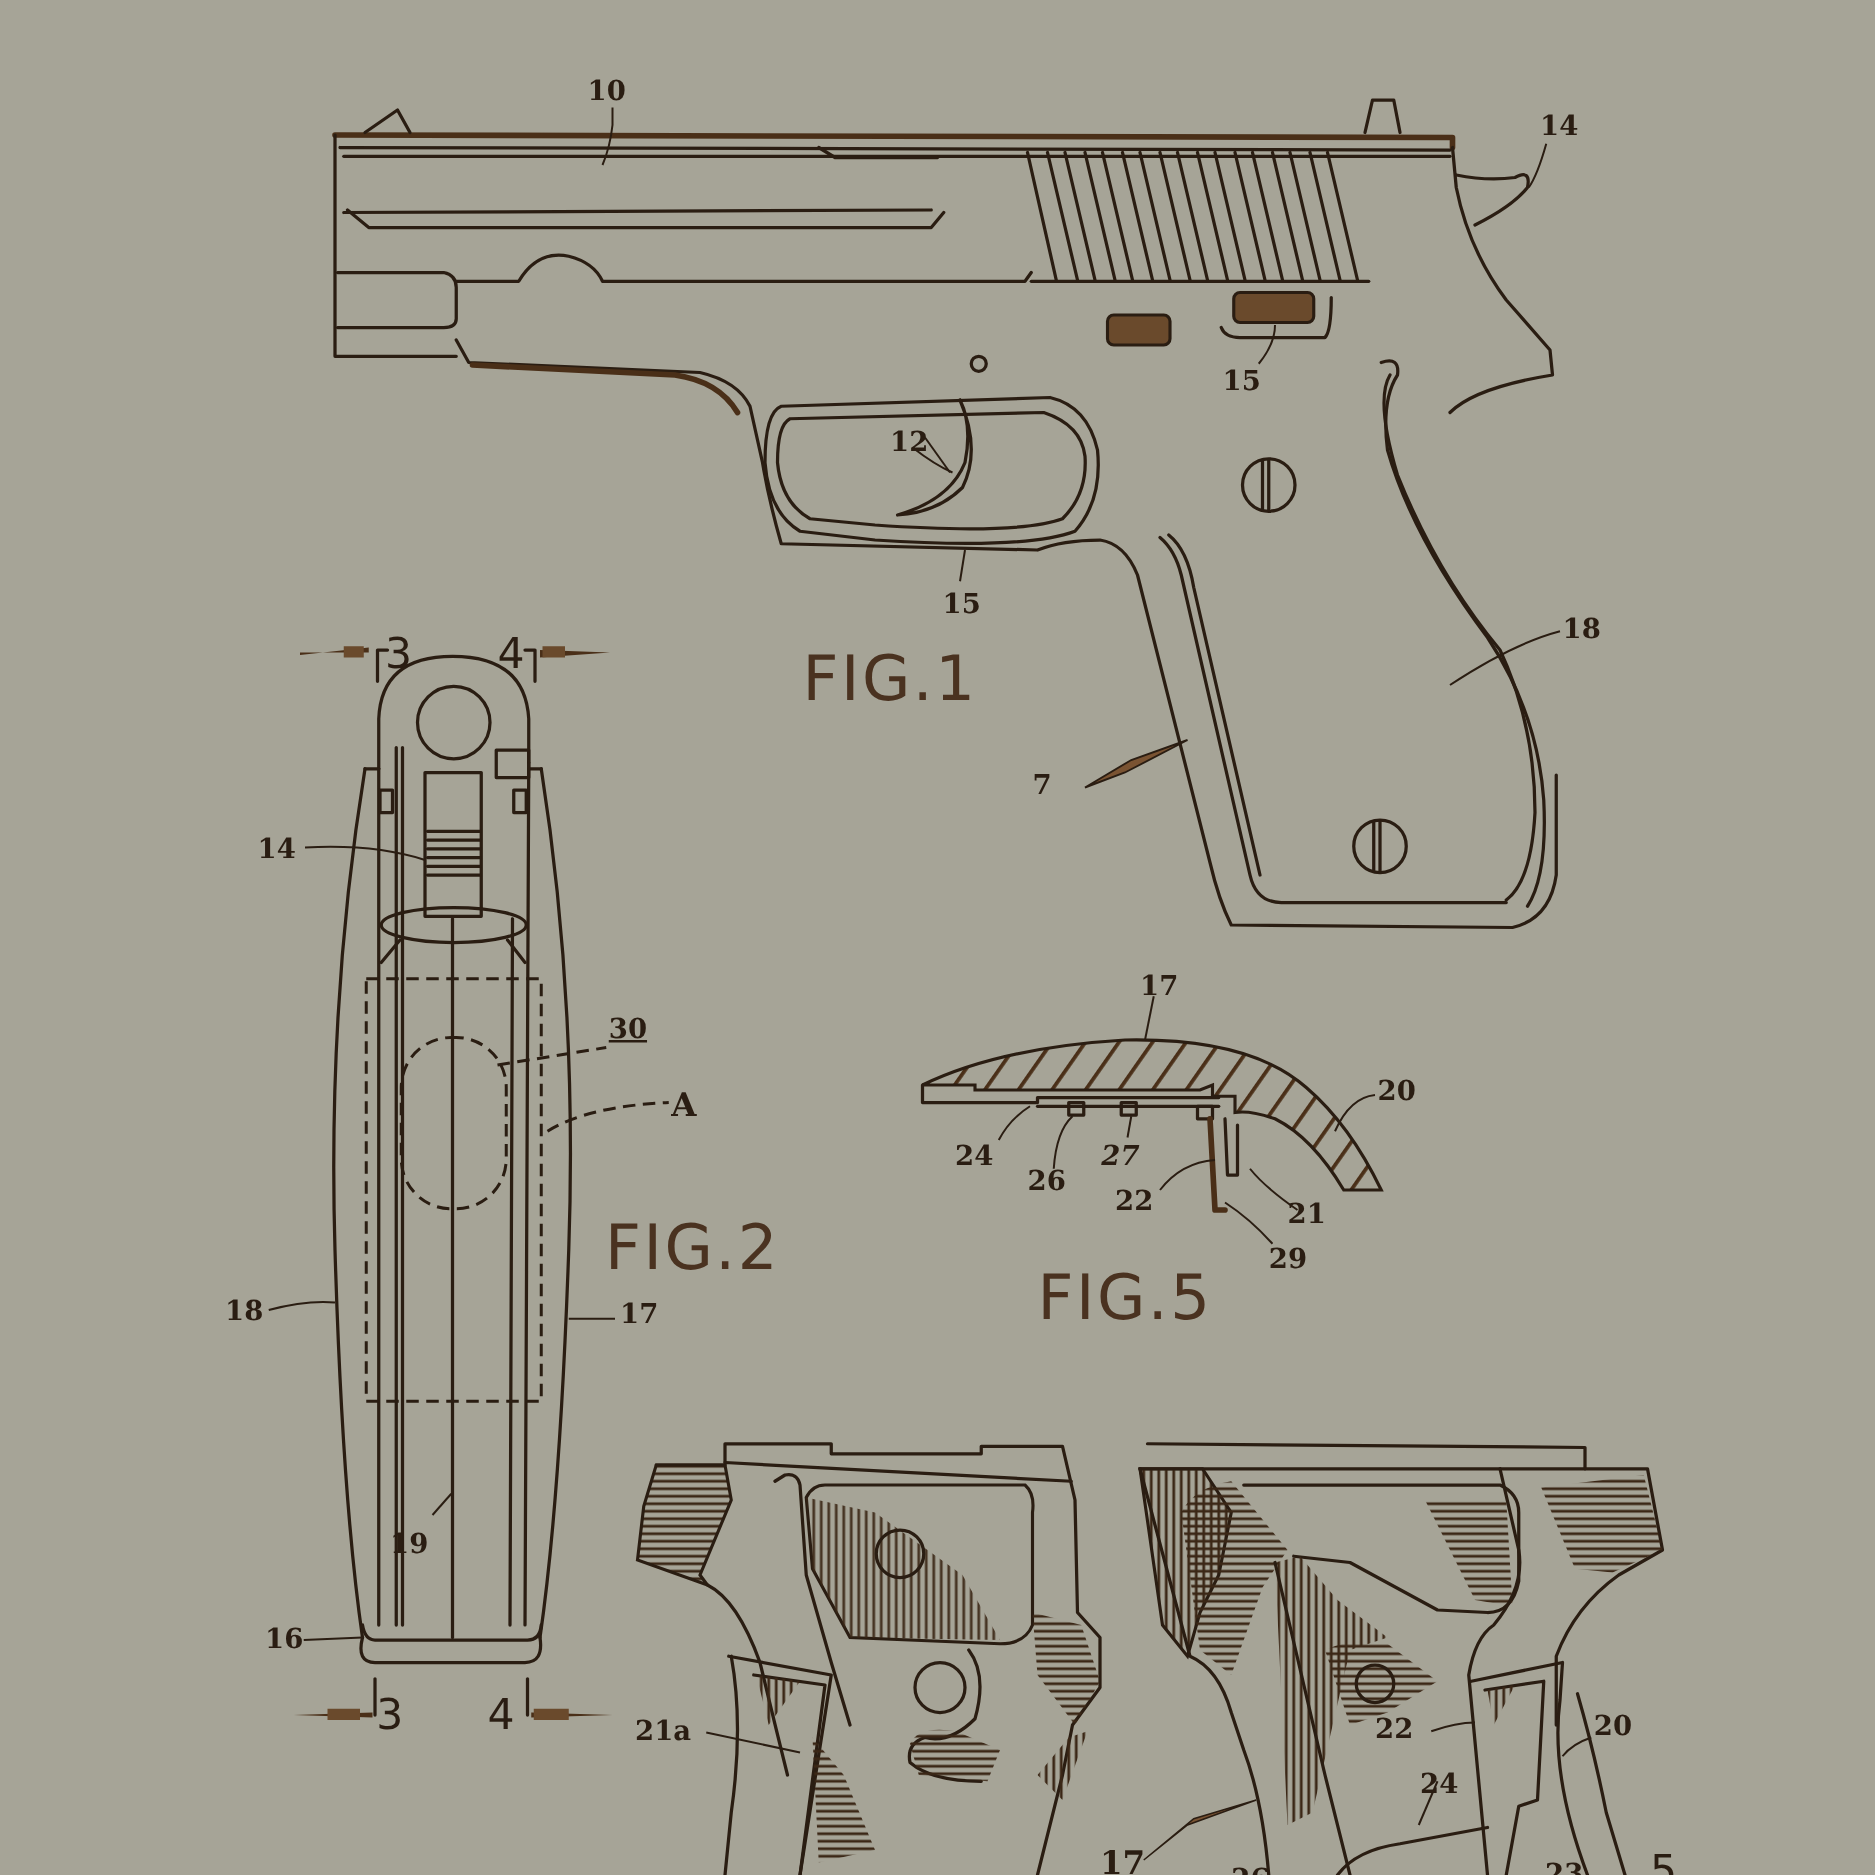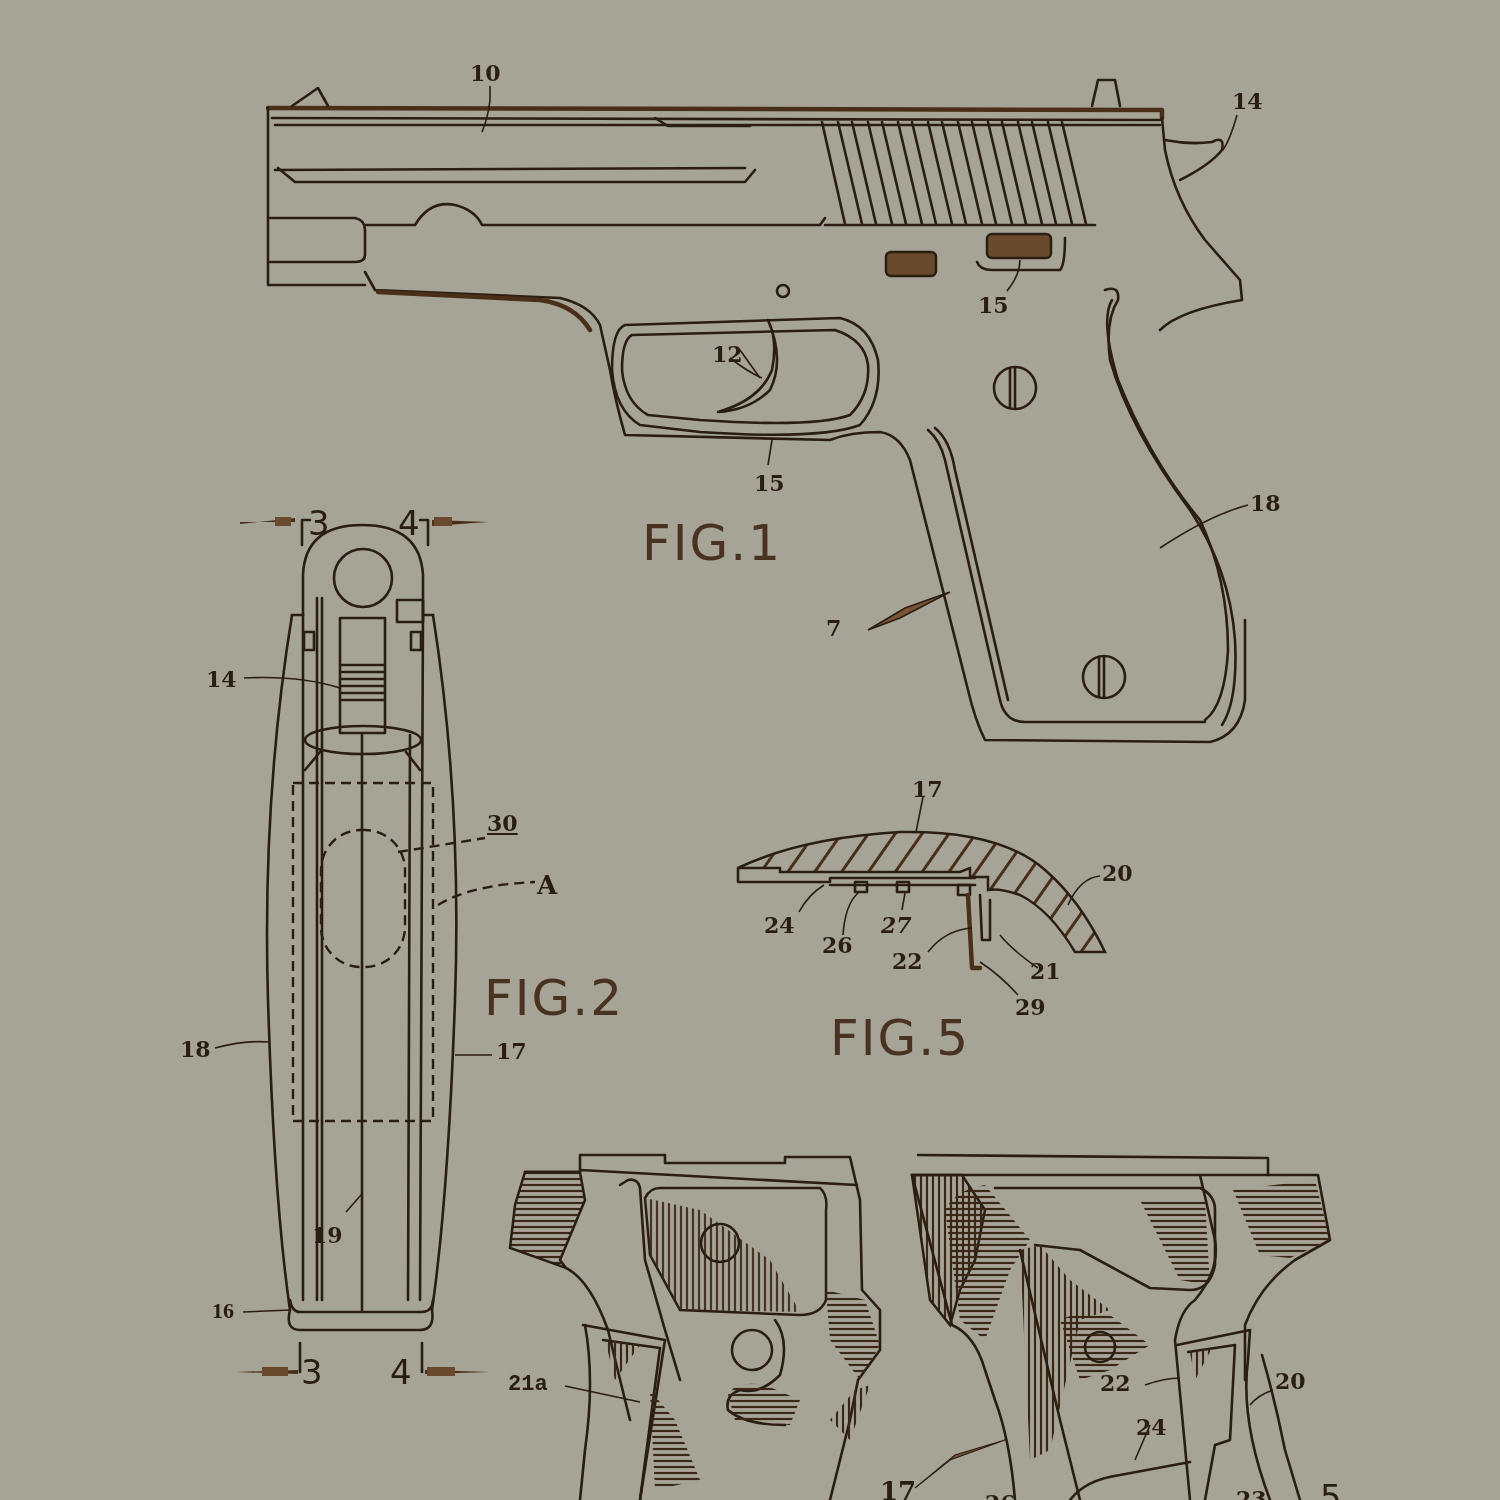--- a/index.html
+++ b/index.html
@@ -239,36 +239,36 @@
 <span class="fig" style="left:642px;top:508px;">FIG.1</span>
 
 <span class="sec" style="left:308px;top:506px;">3</span>
 <span class="sec" style="left:398px;top:506px;">4</span>
 <span class="lbl" style="left:206px;top:668px;">14</span>
 <span class="lbl" style="left:487px;top:812px;text-decoration:underline;">30</span>
 <span class="lbl" style="left:537px;top:872px;font-size:26px;">A</span>
 <span class="lbl" style="left:180px;top:1038px;">18</span>
 <span class="lbl" style="left:496px;top:1040px;">17</span>
 <span class="lbl" style="left:312px;top:1224px;">19</span>
-<span class="lbl" style="left:212px;top:1300px;font-family:Liberation Serif, serif;">16</span>
+<span class="lbl" style="left:212px;top:1300px;">16</span>
 <span class="sec" style="left:301px;top:1355px;">3</span>
 <span class="sec" style="left:390px;top:1355px;">4</span>
 <span class="fig" style="left:484px;top:963px;">FIG.2</span>
 
 <span class="lbl" style="left:912px;top:778px;">17</span>
 <span class="lbl" style="left:1102px;top:862px;">20</span>
 <span class="lbl" style="left:764px;top:914px;">24</span>
 <span class="lbl" style="left:822px;top:934px;">26</span>
 <span class="lbl" style="left:881px;top:914px;font-style:italic;">27</span>
 <span class="lbl" style="left:892px;top:950px;">22</span>
 <span class="lbl" style="left:1030px;top:960px;">21</span>
 <span class="lbl" style="left:1015px;top:996px;">29</span>
 <span class="fig" style="left:830px;top:1003px;">FIG.5</span>
 
-<span class="lbl" style="left:508px;top:1374px;font-family:Liberation Mono, monospace;">21a</span>
+<span class="lbl" style="left:508px;top:1374px;">21a</span>
 <span class="lbl" style="left:880px;top:1478px;font-size:26px;">17</span>
 <span class="lbl" style="left:985px;top:1492px;">26</span>
 <span class="lbl" style="left:1100px;top:1372px;">22</span>
 <span class="lbl" style="left:1275px;top:1370px;">20</span>
 <span class="lbl" style="left:1136px;top:1416px;">24</span>
 <span class="lbl" style="left:1236px;top:1488px;">23</span>
 <span class="sec" style="left:1320px;top:1480px;">5</span>
 
 </div>
 

